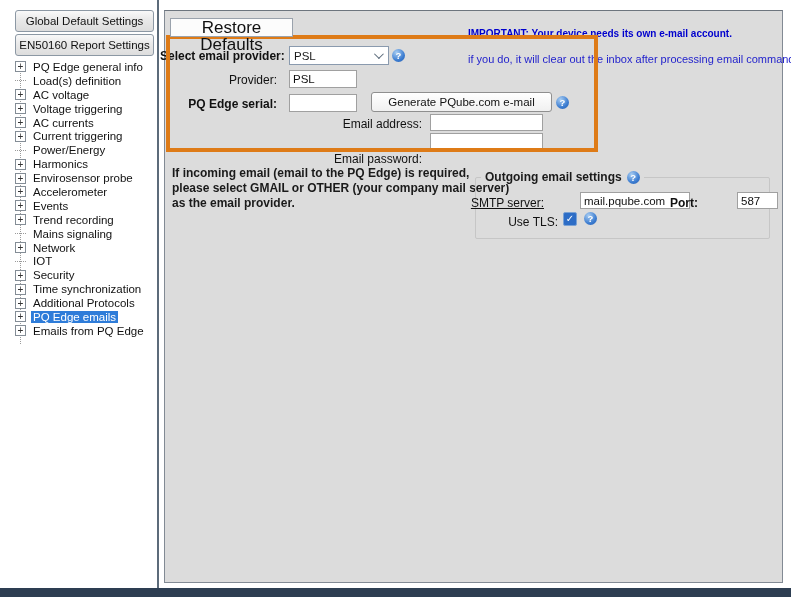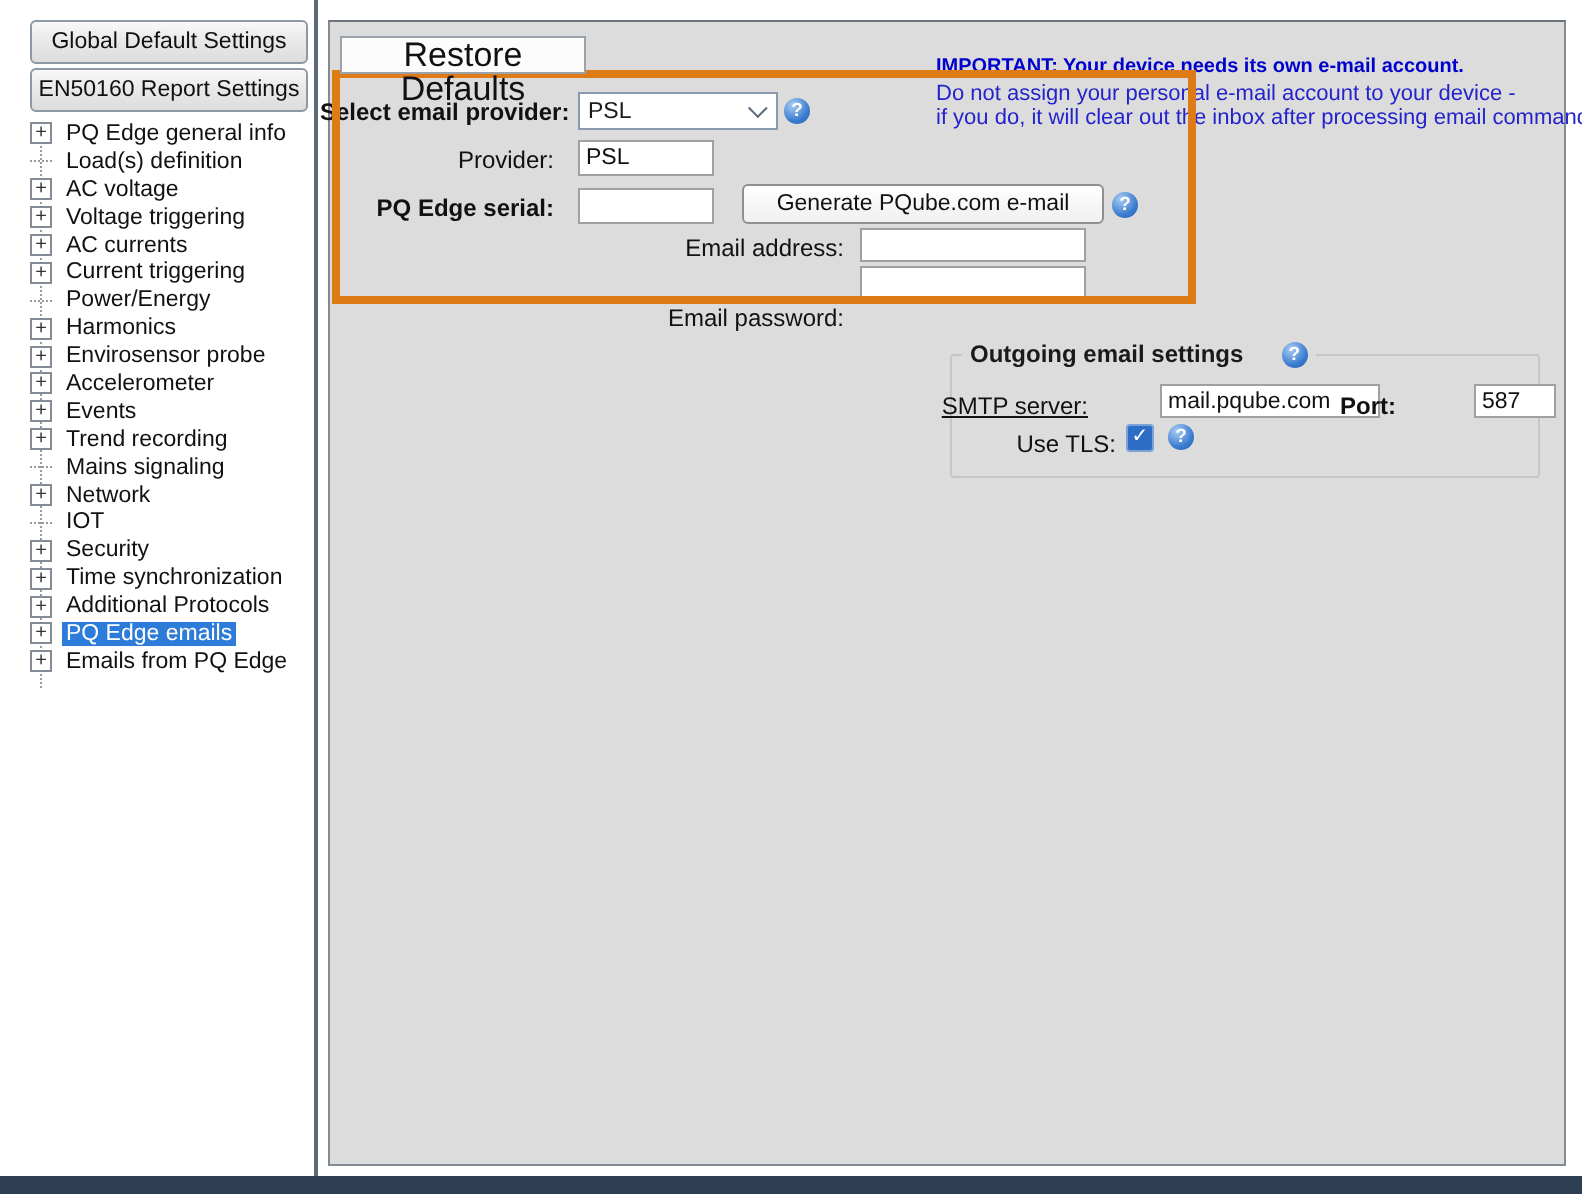--- a/index.html
+++ b/index.html
@@ -88,21 +88,21 @@
     font-size:11.5px; line-height:18px; text-align:center; color:#111; cursor:default;
   }
 
   .note { position:absolute; left:172px; top:166px; font-weight:bold; font-size:12px; line-height:15px; color:#1a1a1a; white-space:nowrap; }
 
   .groupbox {
     position:absolute; left:475px; top:177px; width:295px; height:62px;
     border:1px solid #c6c6c6; border-radius:2px;
   }
   .group-legend {
-    position:absolute; left:481px; top:170px; z-index:1; display:flex; align-items:center; gap:19px;
+    position:absolute; left:481px; top:170px; z-index:1; display:flex; align-items:center; gap:5px;
     background:var(--panelgray); padding:0 4px; font-weight:bold; font-size:12px; color:#1a1a1a; white-space:nowrap;
   }
   .group-legend .help { position:static; flex:0 0 13px; }
 
   .cb {
     position:absolute; left:563px; top:212px; width:14px; height:14px; z-index:1;
     background:#2d6dc6; border:1px solid #7aa2d4; border-radius:2px;
     color:#ffffff; font-size:10px; line-height:12px; text-align:center; cursor:default;
   }
 </style>
@@ -198,21 +198,20 @@
       </div>
   </div>
 
   <div class="panel"></div>
 
   <div class="tab-restore">Restore Defaults</div>
 
   <div class="orange-box"></div>
 
   <div class="warn b" style="top:28px;">IMPORTANT: Your device needs its own e-mail account.</div>
-  <div class="warn" style="top:41px;">Do not assign your personal e-mail account to your device -</div>
   <div class="warn" style="top:53px;">if you do, it will clear out the inbox after processing email commands.</div>
 
   <div class="lbl b" style="left:160px; top:49px; width:117px;">Select email provider:</div>
   <div class="combo">
     <span>PSL</span>
     <span class="chev"></span>
   </div>
   <div class="help" style="left:392px; top:49px;">?</div>
 
   <div class="lbl" style="left:160px; top:73px; width:117px;">Provider:</div>
@@ -222,20 +221,25 @@
   <input class="field" style="left: 289px; top: 94px; width: 68px; height: 18px;" value="">
   <div class="gen-btn">Generate PQube.com e-mail account</div>
   <div class="help" style="left:556px; top:96px;">?</div>
 
   <div class="lbl" style="left:322px; top:117px; width:100px;">Email address:</div>
   <input class="field" style="left: 430px; top: 114px; width: 113px; height: 17px;" value="">
 
   <div class="lbl" style="left:322px; top:152px; width:100px;">Email password:</div>
   <input class="field" style="left: 430px; top: 133px; width: 113px; height: 17px;" value="">
 
+  <div class="note">
+    <div>If incoming email (email to the PQ Edge) is required,</div>
+    <div>please select GMAIL or OTHER (your company mail server)</div>
+    <div>as the email provider.</div>
+  </div>
 
   <div class="groupbox"></div>
   <div class="group-legend">
     <span>Outgoing email settings</span>
     <span class="help">?</span>
   </div>
 
   <div class="lbl" style="left:444px; top:196px; width:100px;text-decoration:underline;">SMTP server:</div>
   <input class="field" style="left: 580px; top: 192px; width: 110px; height: 17px;" value="mail.pqube.com">
   <div class="lbl" style="left:660px; top:196px; width:38px;font-weight:bold;">Port:</div>

